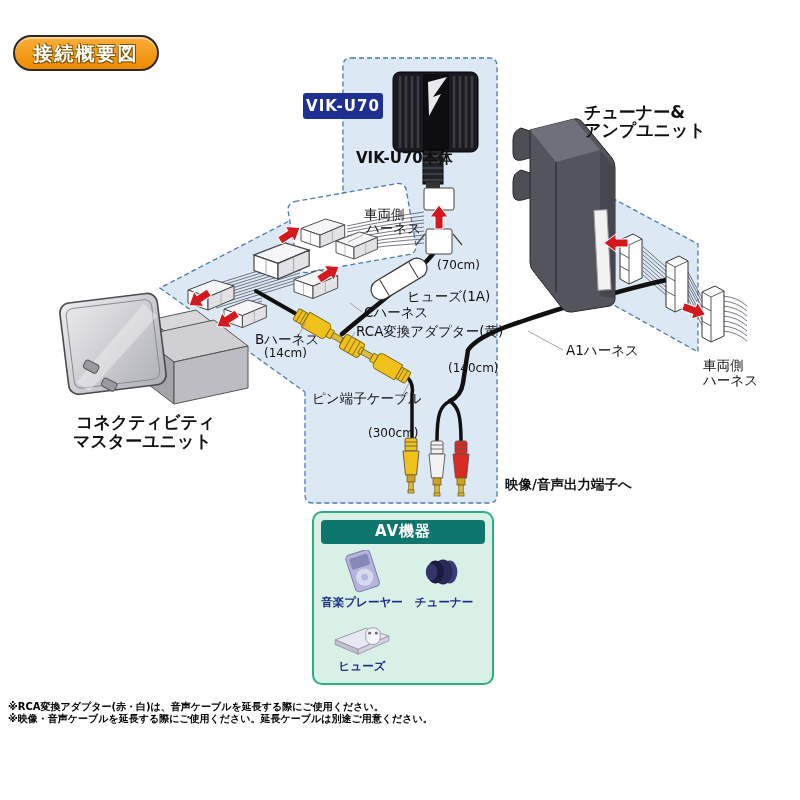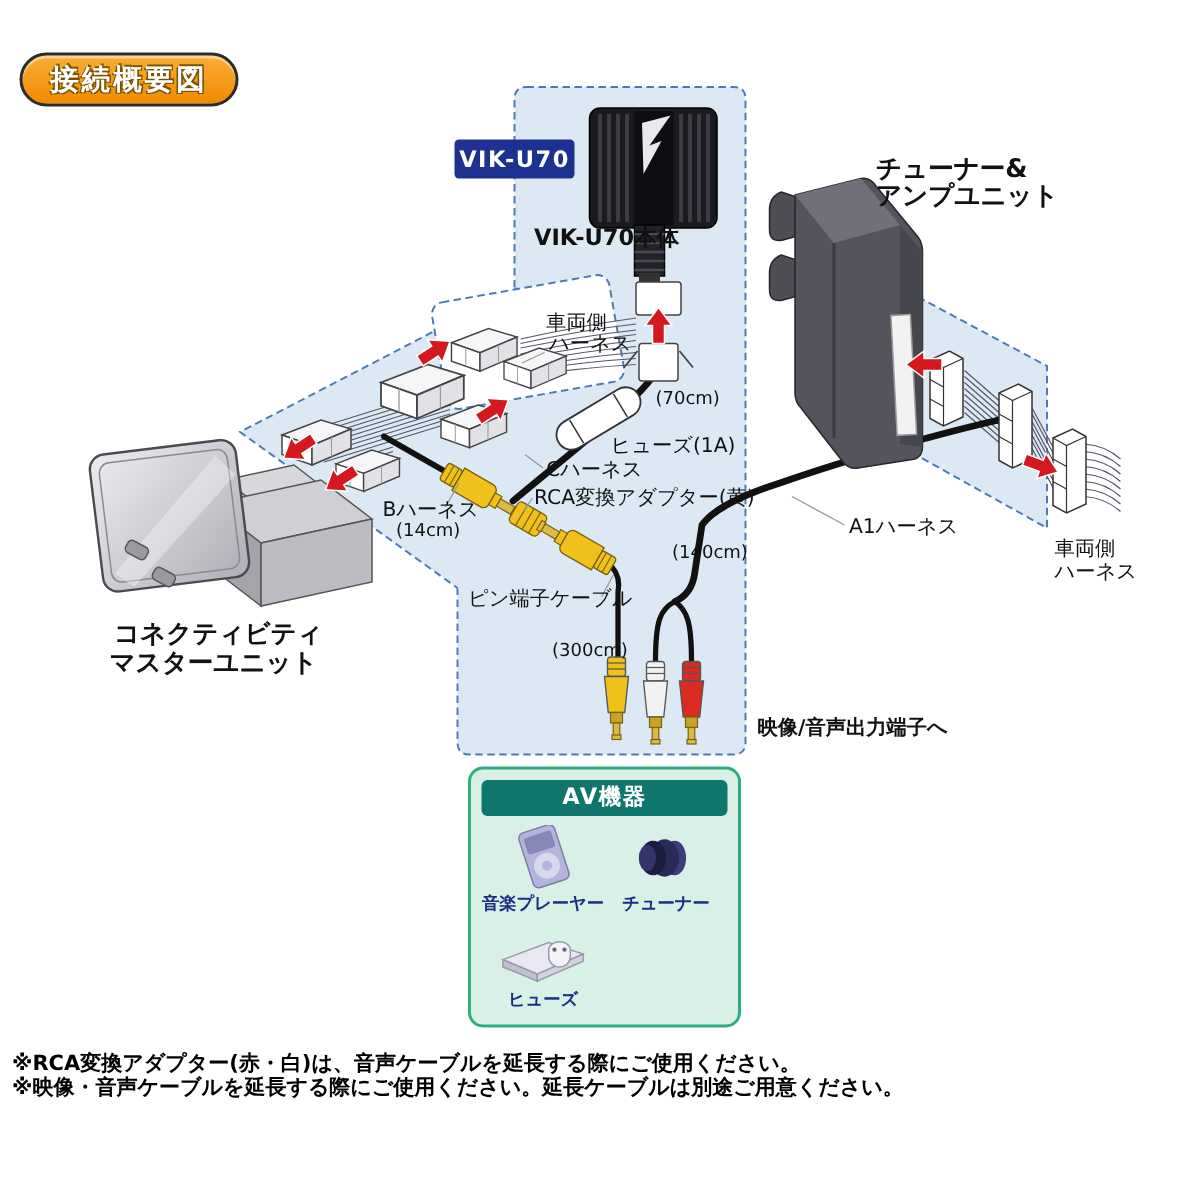--- a/index.html
+++ b/index.html
@@ -22,21 +22,21 @@
   
   .av-panel{position:absolute;left:312px;top:511px;width:182px;height:174px;box-sizing:border-box;
             background:#d9f0e6;border:2px solid #2fae7d;border-radius:10px;padding:7px 7px 0 7px;}
   .av-header{background:#0f766e;color:#fff;font-weight:bold;font-size:15px;text-align:center;
              border-radius:4px;padding:2px 0 3px 0;letter-spacing:1px;}
   .av-grid{display:grid;grid-template-columns:1fr 1fr;margin-top:2px;}
   .av-item{display:flex;flex-direction:column;align-items:center;padding-top:4px;}
   .av-item svg{width:64px;height:44px;display:block;}
   .av-label{font-size:11.5px;font-weight:bold;color:#1a2c85;white-space:nowrap;margin-top:1px;}
   
-  .notes{position:absolute;left:8px;top:701px;font-size:14px;font-weight:600;color:#000;
+  .notes{position:absolute;left:8px;top:701px;font-size:10px;font-weight:600;color:#000;
          line-height:1.16;white-space:nowrap;}
 </style>
 </head>
 <body>
 
 <div class="page">
 
   <div class="badge">接続概要図</div>
 
   <svg class="diagram-svg" width="800" height="510" viewBox="0 0 800 510">

